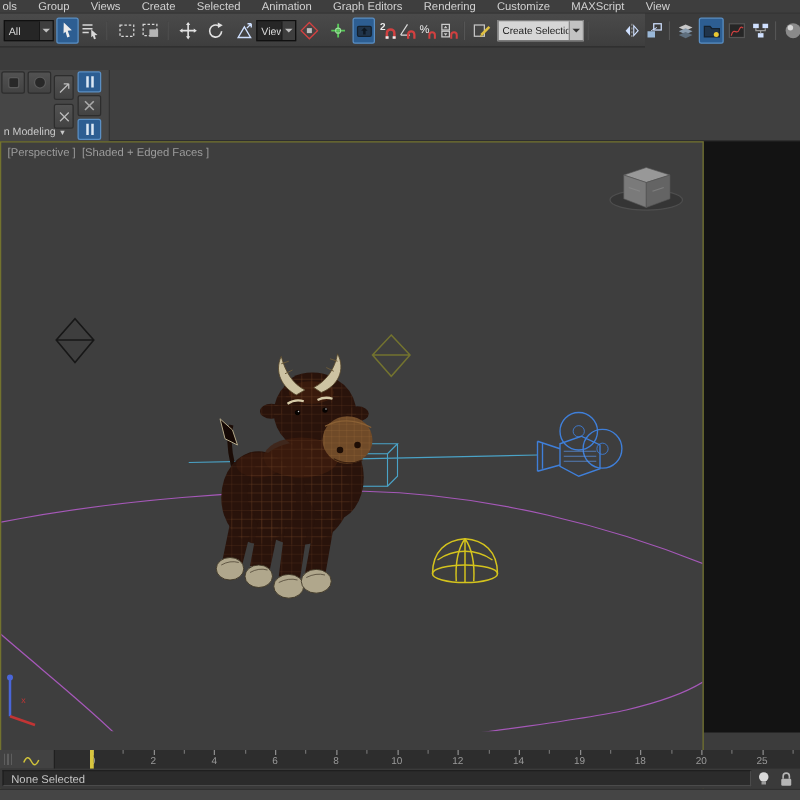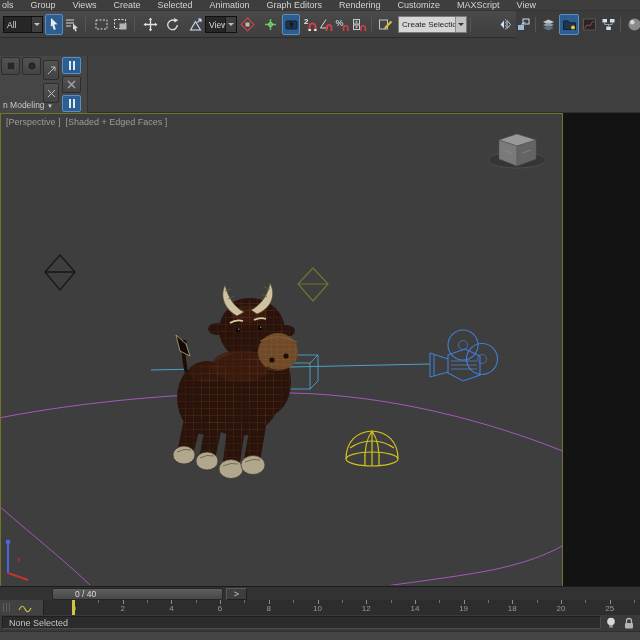--- a/index.html
+++ b/index.html
@@ -431,24 +431,20 @@
         </g>
       </svg>
       <div class="vp-label">
         <span>[Perspective ]</span>
         <span>[Shaded + Edged Faces ]</span>
       </div>
     </div>
 
   </div>
 
-  <div class="timeslider">
-    <div class="ts-handle">0 / 40</div>
-    <div class="ts-next">&gt;</div>
-  </div>
 
   <div class="trackbar">
     <div class="ruler">
         <div class="tick" style="left: 74px;"></div>
         <div class="tick minor" style="left: 98.35px;"></div>
         <div class="tick" style="left: 122.7px;"></div>
         <div class="tick minor" style="left: 147.05px;"></div>
         <div class="tick" style="left: 171.4px;"></div>
         <div class="tick minor" style="left: 195.75px;"></div>
         <div class="tick" style="left: 220.1px;"></div>

